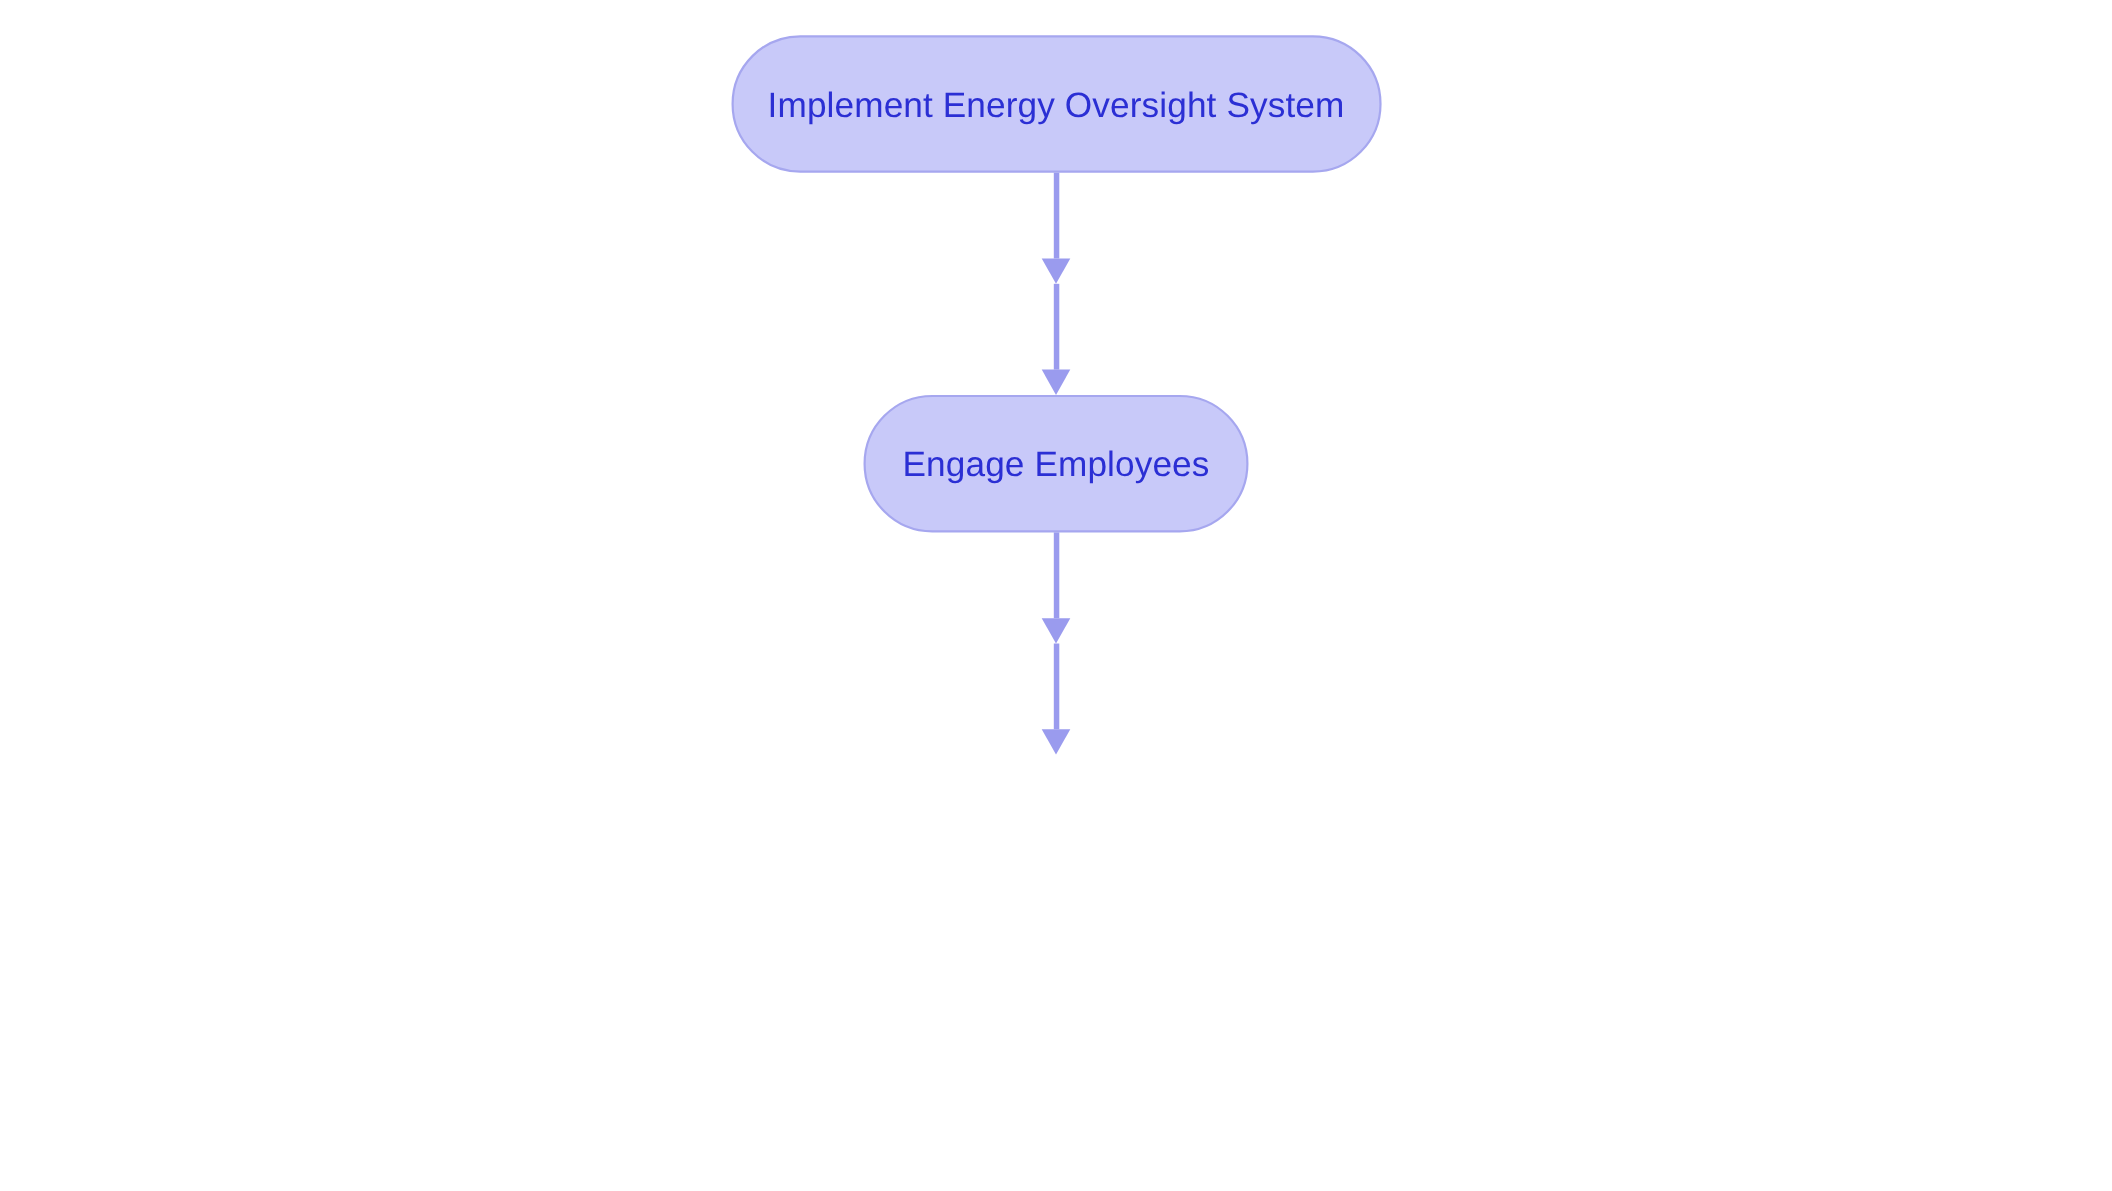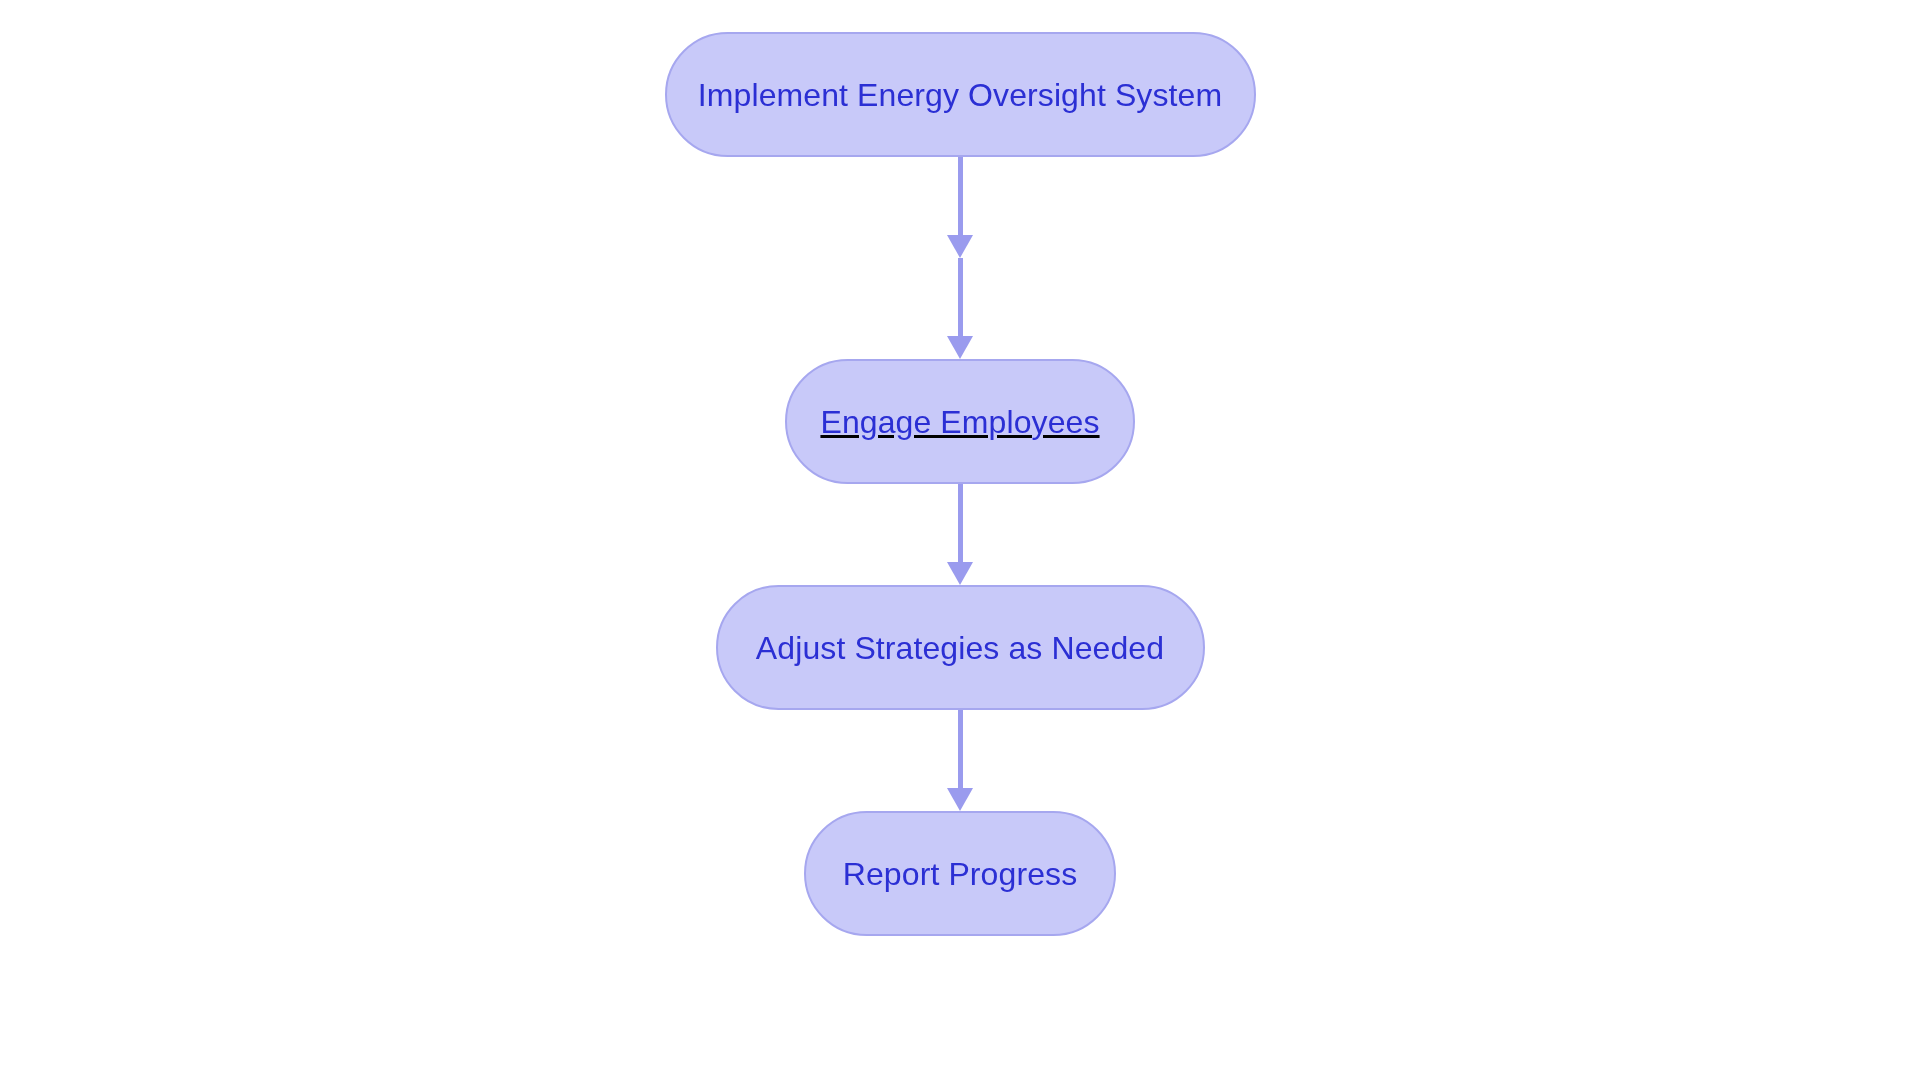--- a/index.html
+++ b/index.html
@@ -81,21 +81,21 @@
     width: 0;
     height: 0;
     border-left: 13.5px solid transparent;
     border-right: 13.5px solid transparent;
     border-top: 23px solid #9a9bee;
   }
 
   
   .node-w1 { width: 591px; }
   .node-w2 { width: 505px; }
-  .node-w3 { width: 350px; text-decoration: underline; }
+  .node-w3 { width: 350px; }
   .node-w4 { width: 489px; }
   .node-w5 { width: 312px; }
 
   .top-spacer { height: 14px; flex: 0 0 auto; }
 </style>
 </head>
 <body>
 
 <div id="flowchart-canvas">
   <div class="flow-column">
@@ -119,27 +119,21 @@
 
     <div class="node node-w3">
       <span class="node-label">Engage Employees</span>
     </div>
 
     <div class="connector">
       <div class="connector-line"></div>
       <div class="connector-head"></div>
     </div>
 
-    <div class="node node-w4">
-      <span class="node-label">Adjust Strategies as Needed</span>
-    </div>
 
     <div class="connector">
       <div class="connector-line"></div>
       <div class="connector-head"></div>
     </div>
 
-    <div class="node node-w5">
-      <span class="node-label">Report Progress</span>
-    </div>
 
   </div>
 </div>
 
 </body></html>

